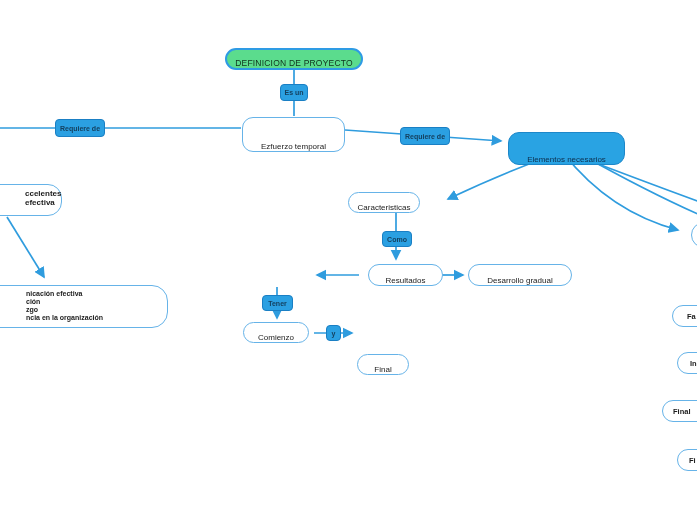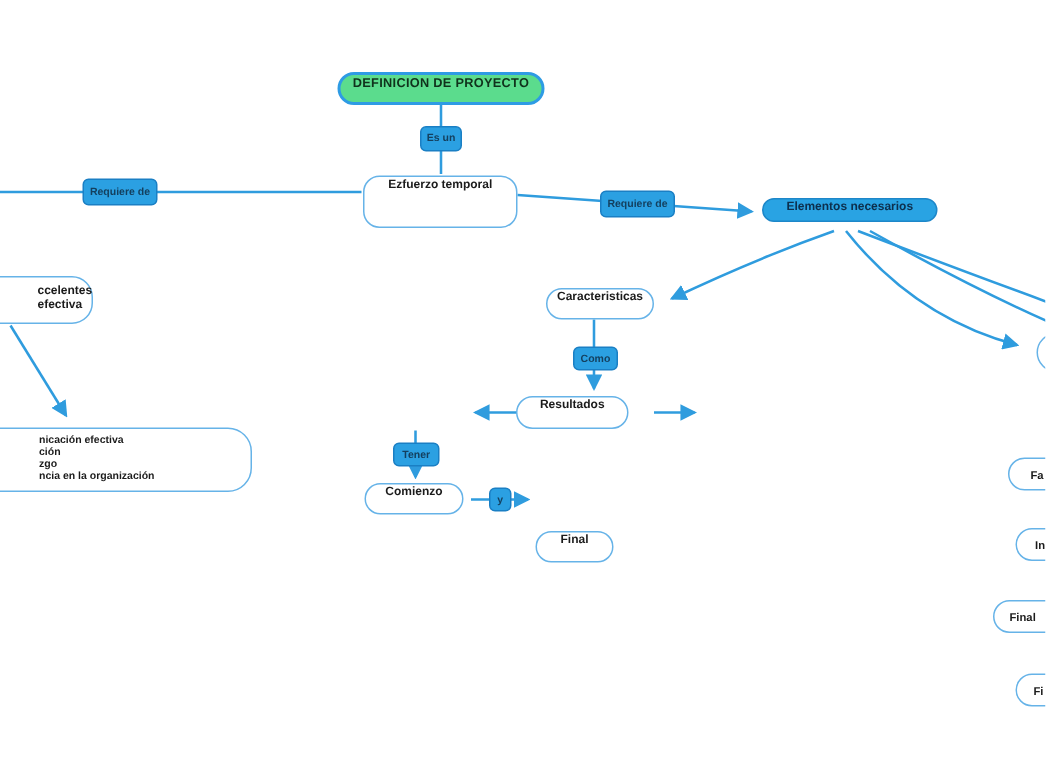--- a/index.html
+++ b/index.html
@@ -2,23 +2,23 @@
 <html><head>
 <meta charset="utf-8">
 <style>
   html,body{margin:0;padding:0;background:#fff;}
   #canvas{
     position:relative;width:697px;height:520px;overflow:hidden;
     background:#ffffff;font-family:"Liberation Sans",sans-serif;
   }
   svg.edges{position:absolute;left:0;top:0;pointer-events:none;}
   .node{
-    position:absolute;display:flex;align-items:flex-start;justify-content:center;
+    position:absolute;display:flex;align-items:flex-end;justify-content:center;
     background:#ffffff;border:1.5px solid #66b3e8;border-radius:11px;
-    font-size:8px;font-weight:bold;color:#1b1b1b;white-space:nowrap;
+    font-size:8px;font-weight:normal;color:#1b1b1b;white-space:nowrap;
     box-sizing:border-box;
   }
   .node.root{
     background:#5bdc8d;border:2px solid #2e9be4;font-size:8.5px;color:#10321c;
     letter-spacing:.2px;
   }
   .node.hub{
     background:#29a3e3;border:1.5px solid #1d87c9;color:#0d2f4d;
   }
   .edge-label{
@@ -84,28 +84,31 @@
   <div class="edge-label" style="left:262px;top:295px;width:31px;height:16px;">
     <span>Tener</span>
   </div>
   <div class="edge-label" style="left:326px;top:325px;width:15px;height:16px;">
     <span>y</span>
   </div>
 
   <div class="node" style="left:242px;top:117px;width:103px;height:35px;">
     <span>Ezfuerzo temporal</span>
   </div>
-  <div class="node hub" style="left:508px;top:132px;width:117px;height:16px;">
+  <div class="node hub" style="left:508px;top:132px;width:117px;height:33px;">
     <span>Elementos necesarios</span>
   </div>
-  <div class="node" style="left:364px;top:192px;width:72px;height:21px;">
+  <div class="node" style="left:348px;top:192px;width:72px;height:21px;">
     <span>Caracteristicas</span>
   </div>
-  <div class="node" style="left:344px;top:264px;width:75px;height:22px;">
+  <div class="node" style="left:368px;top:264px;width:75px;height:22px;">
     <span>Resultados</span>
+  </div>
+  <div class="node" style="left:468px;top:264px;width:104px;height:22px;">
+    <span>Desarrollo gradual</span>
   </div>
   <div class="node" style="left:243px;top:322px;width:66px;height:21px;">
     <span>Comienzo</span>
   </div>
   <div class="node" style="left:357px;top:322px;width:52px;height:21px;margin-top:32px;">
     <span>Final</span>
   </div>
 
   <div class="cutnode" style="left:-60px;top:184px;width:122px;height:32px;border-radius:14px;
        padding:4px 0 0 60px;font-size:8px;line-height:9px;">

